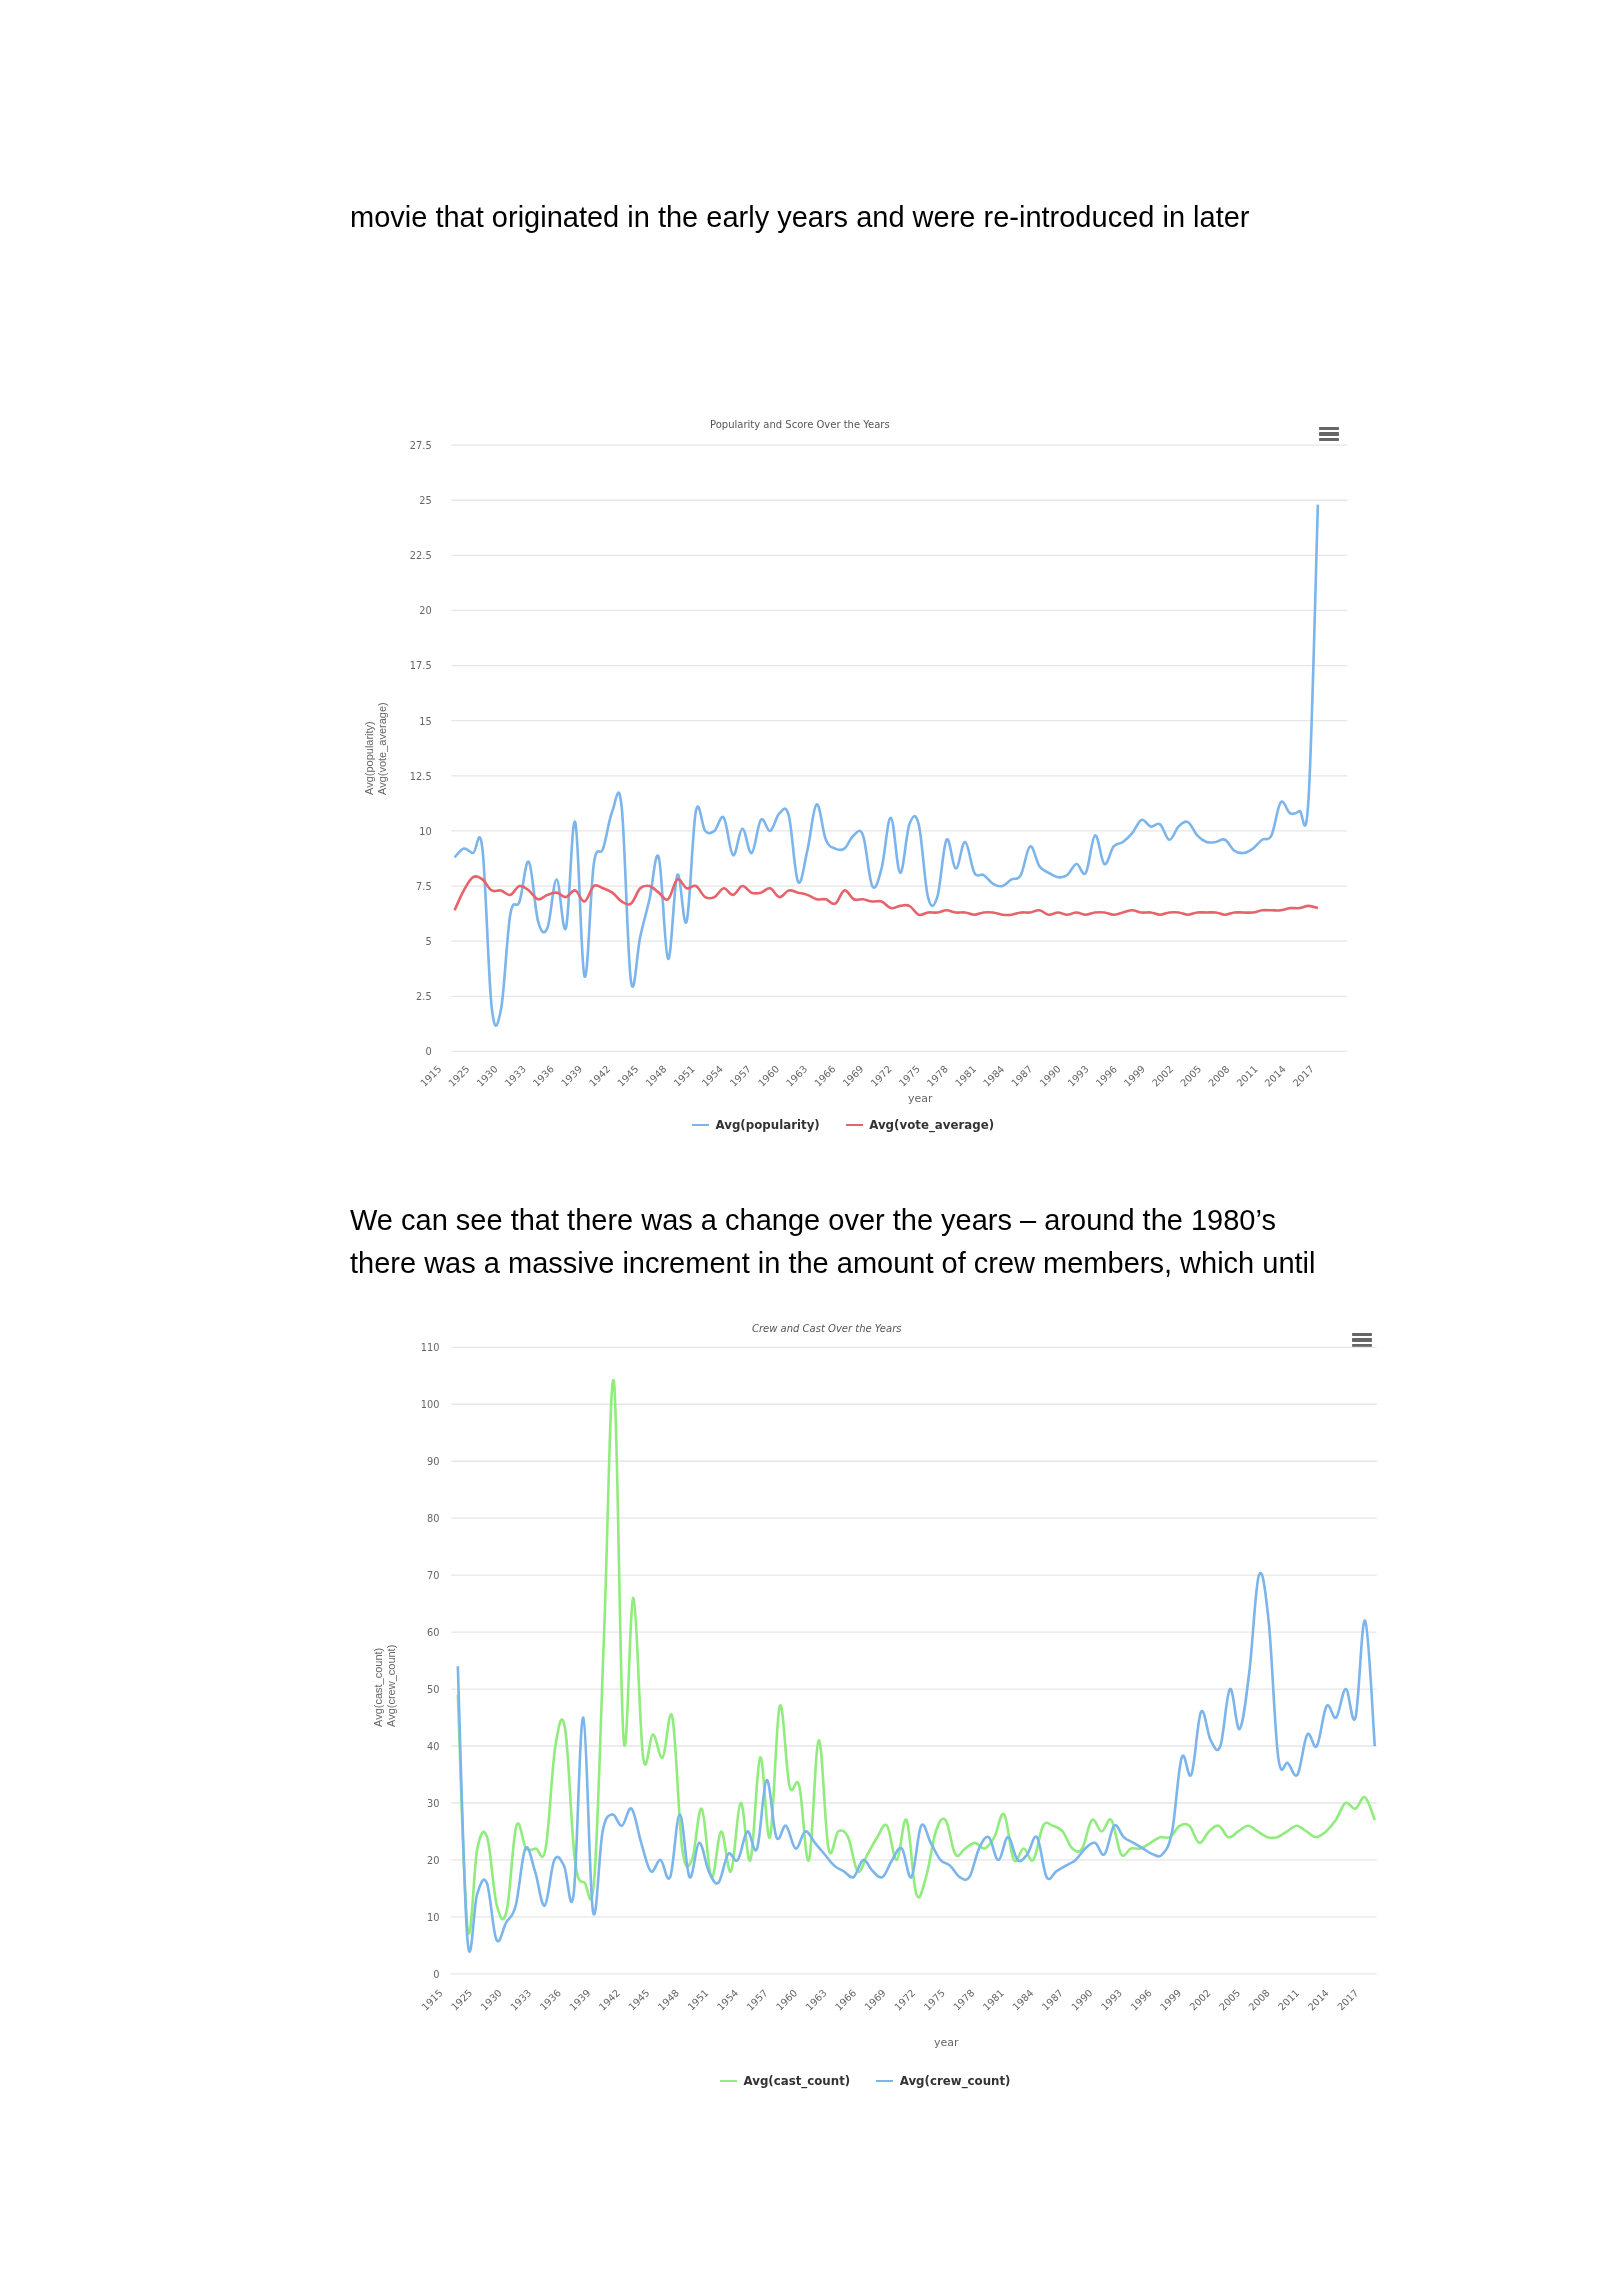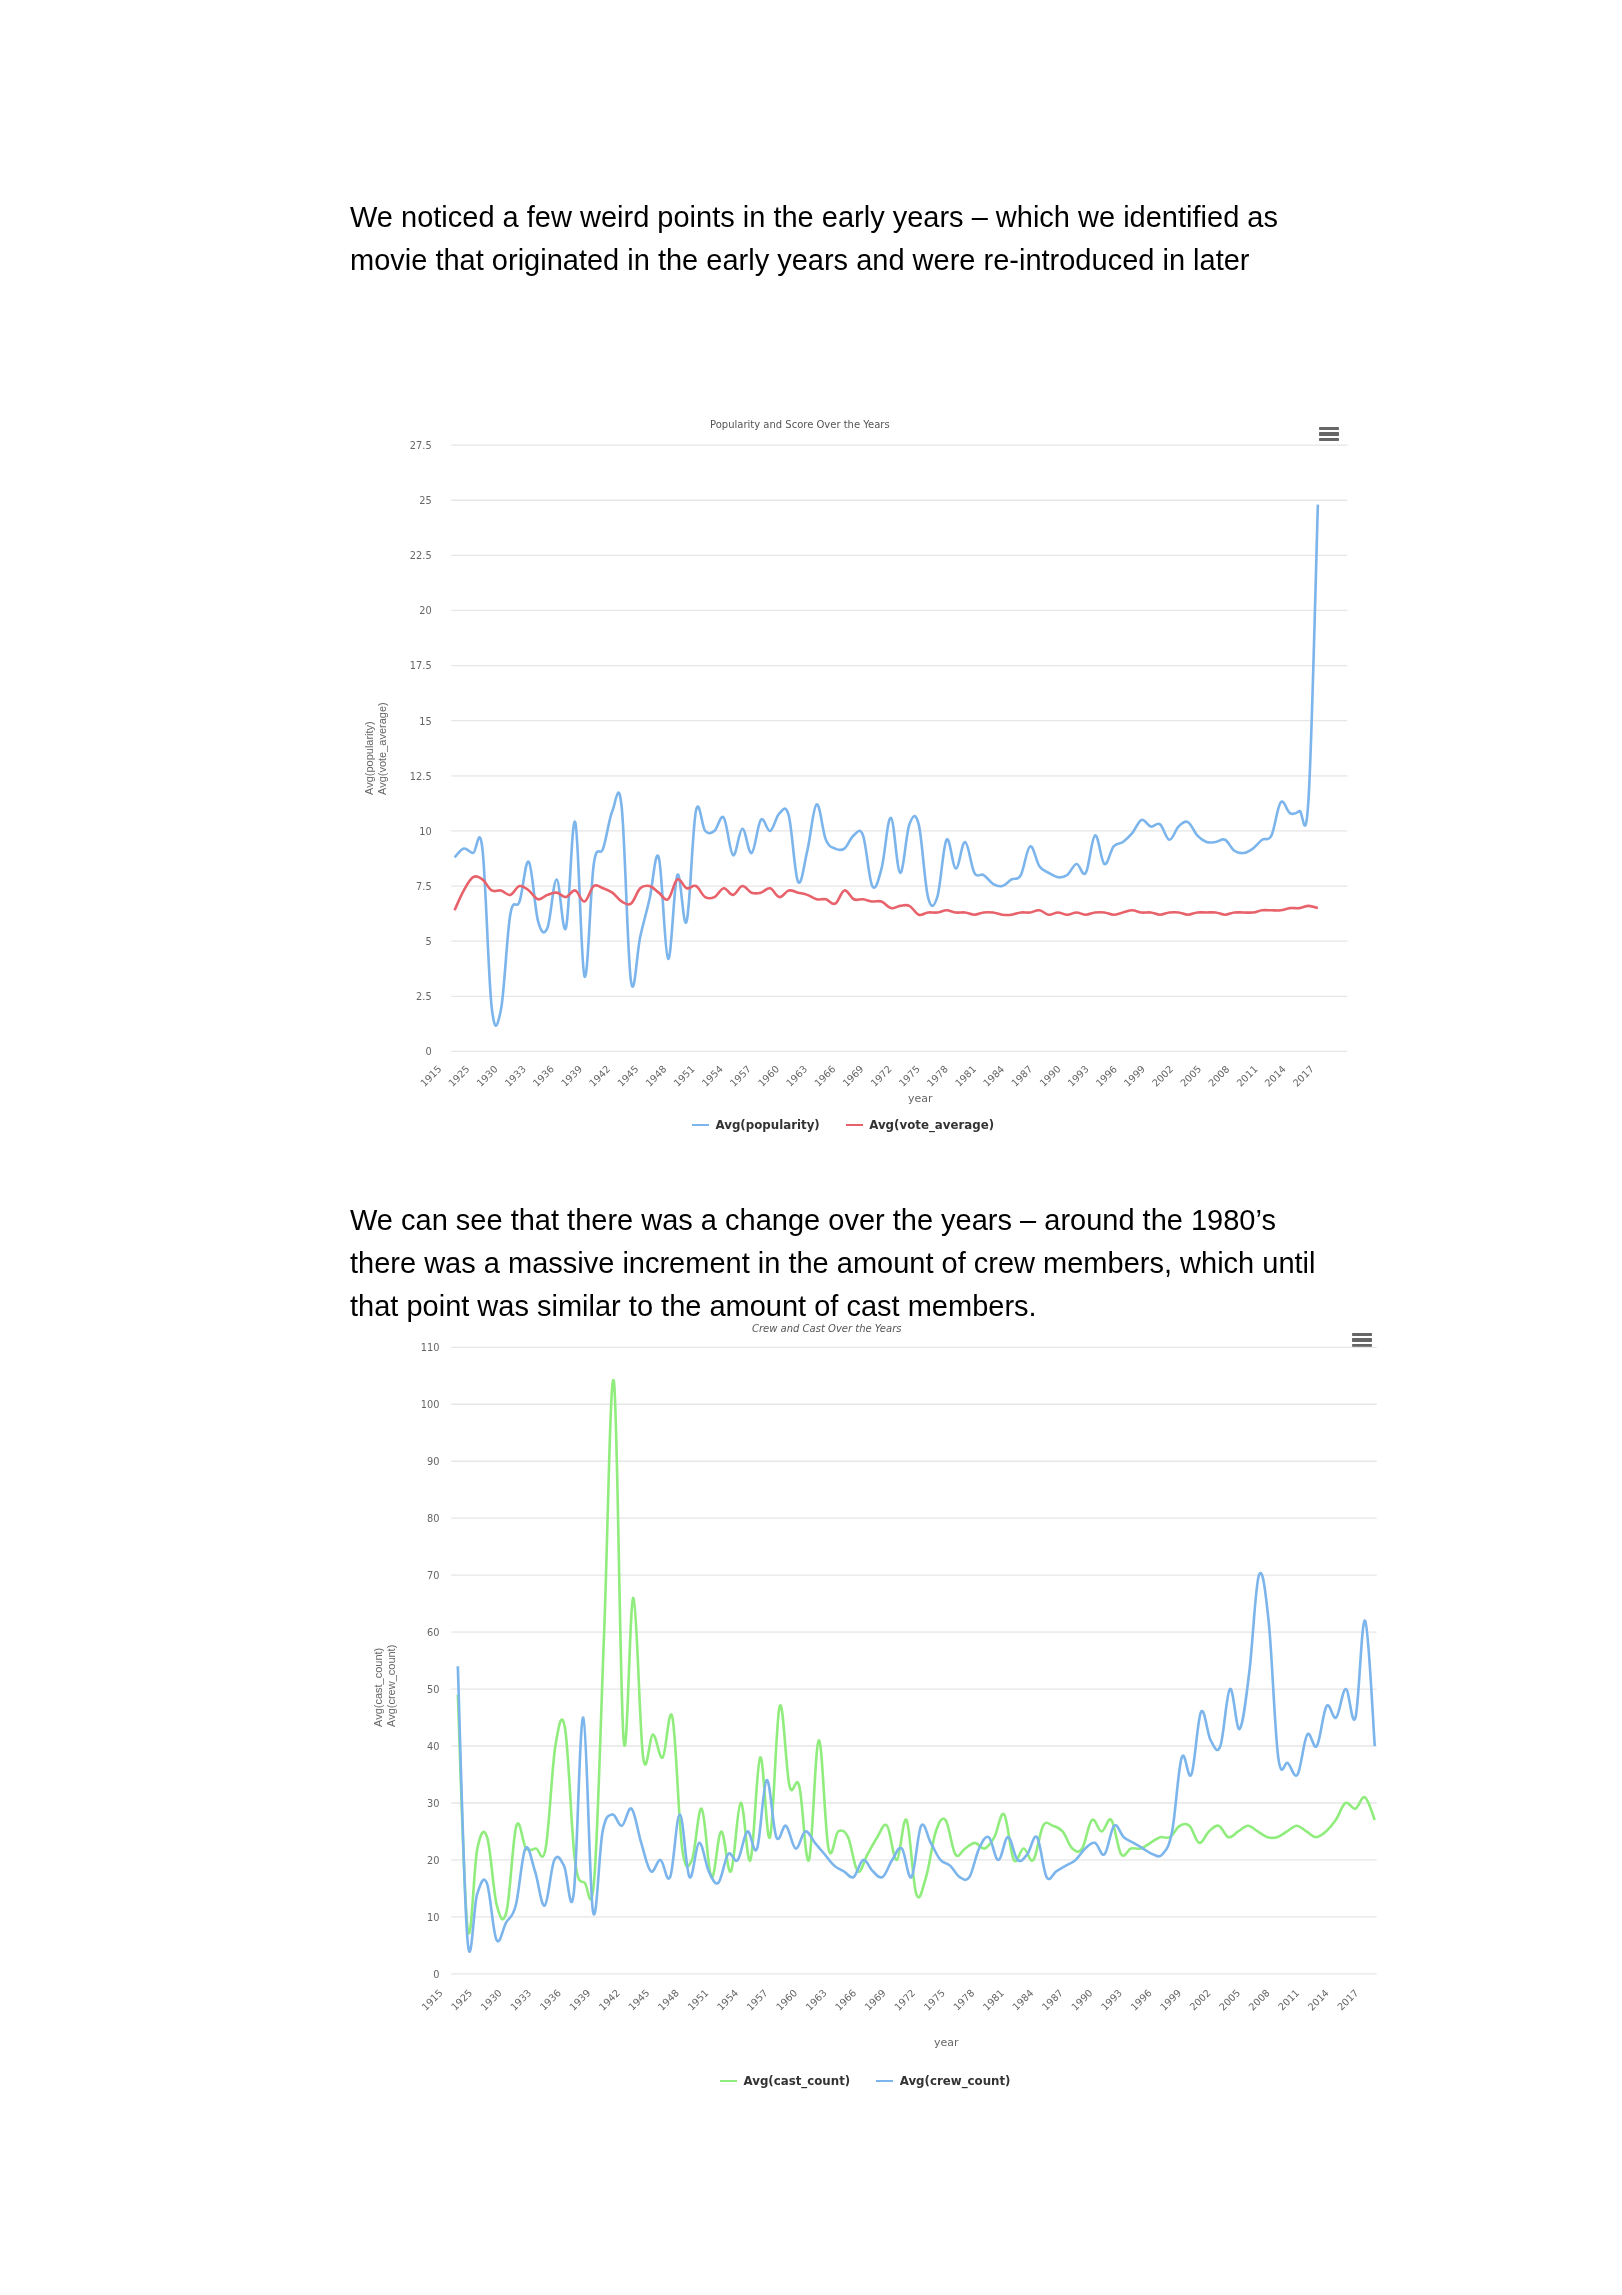--- a/index.html
+++ b/index.html
@@ -14,21 +14,20 @@
   .legend { position:absolute; display:flex; gap:26px; font-family:"DejaVu Sans", sans-serif; font-weight:bold; font-size:11.8px; color:#333; white-space:nowrap; }
   .legend-item { display:flex; align-items:center; gap:6.5px; cursor:pointer; }
   .legend-swatch { display:inline-block; width:17px; height:2px; }
   .ylabel { position:absolute; font-family:"Liberation Sans", sans-serif; font-size:11px; color:#666; transform:rotate(-90deg); transform-origin:left top; white-space:nowrap; line-height:13px; }
   .xlabel { position:absolute; font-family:"DejaVu Sans", sans-serif; font-size:11px; color:#666;margin-left:30px; }
 </style>
 </head>
 <body>
 
 <div class="para" style="top:196px;">
-  <p>We noticed a few weird points in the early years – which we identified as</p>
   <p>movie that originated in the early years and were re-introduced in later</p>
 </div>
 
 <div class="chart" id="chart1" style="left:0;top:0;">
   <div class="chart-title" style="left:710px;top:419px;">Popularity and Score Over the Years</div>
   <div class="menu-icon" style="left:1319px;top:427px;">
       <span></span>
       <span></span>
       <span></span>
     </div>
@@ -105,21 +104,20 @@
     <div class="legend-item">
       <span class="legend-swatch" style="background:#e8626b;"></span>
       <span>Avg(vote_average)</span>
     </div>
   </div>
 </div>
 
 <div class="para" style="top:1193px;margin-top:6px;">
   <p>We can see that there was a change over the years – around the 1980’s</p>
   <p>there was a massive increment in the amount of crew members, which until</p>
-  <p>that point was similar to the amount of cast members.</p>
 </div>
 
 <div class="chart" id="chart2" style="left:0;top:0;">
   <div class="chart-title" style="left:752px;top:1323px;font-style:italic;">Crew and Cast Over the Years</div>
   <div class="menu-icon" style="left:1352px;top:1333px;">
       <span></span>
       <span></span>
       <span></span>
     </div>
   <div class="ylabel" style="left:372px;top:1727px;">

